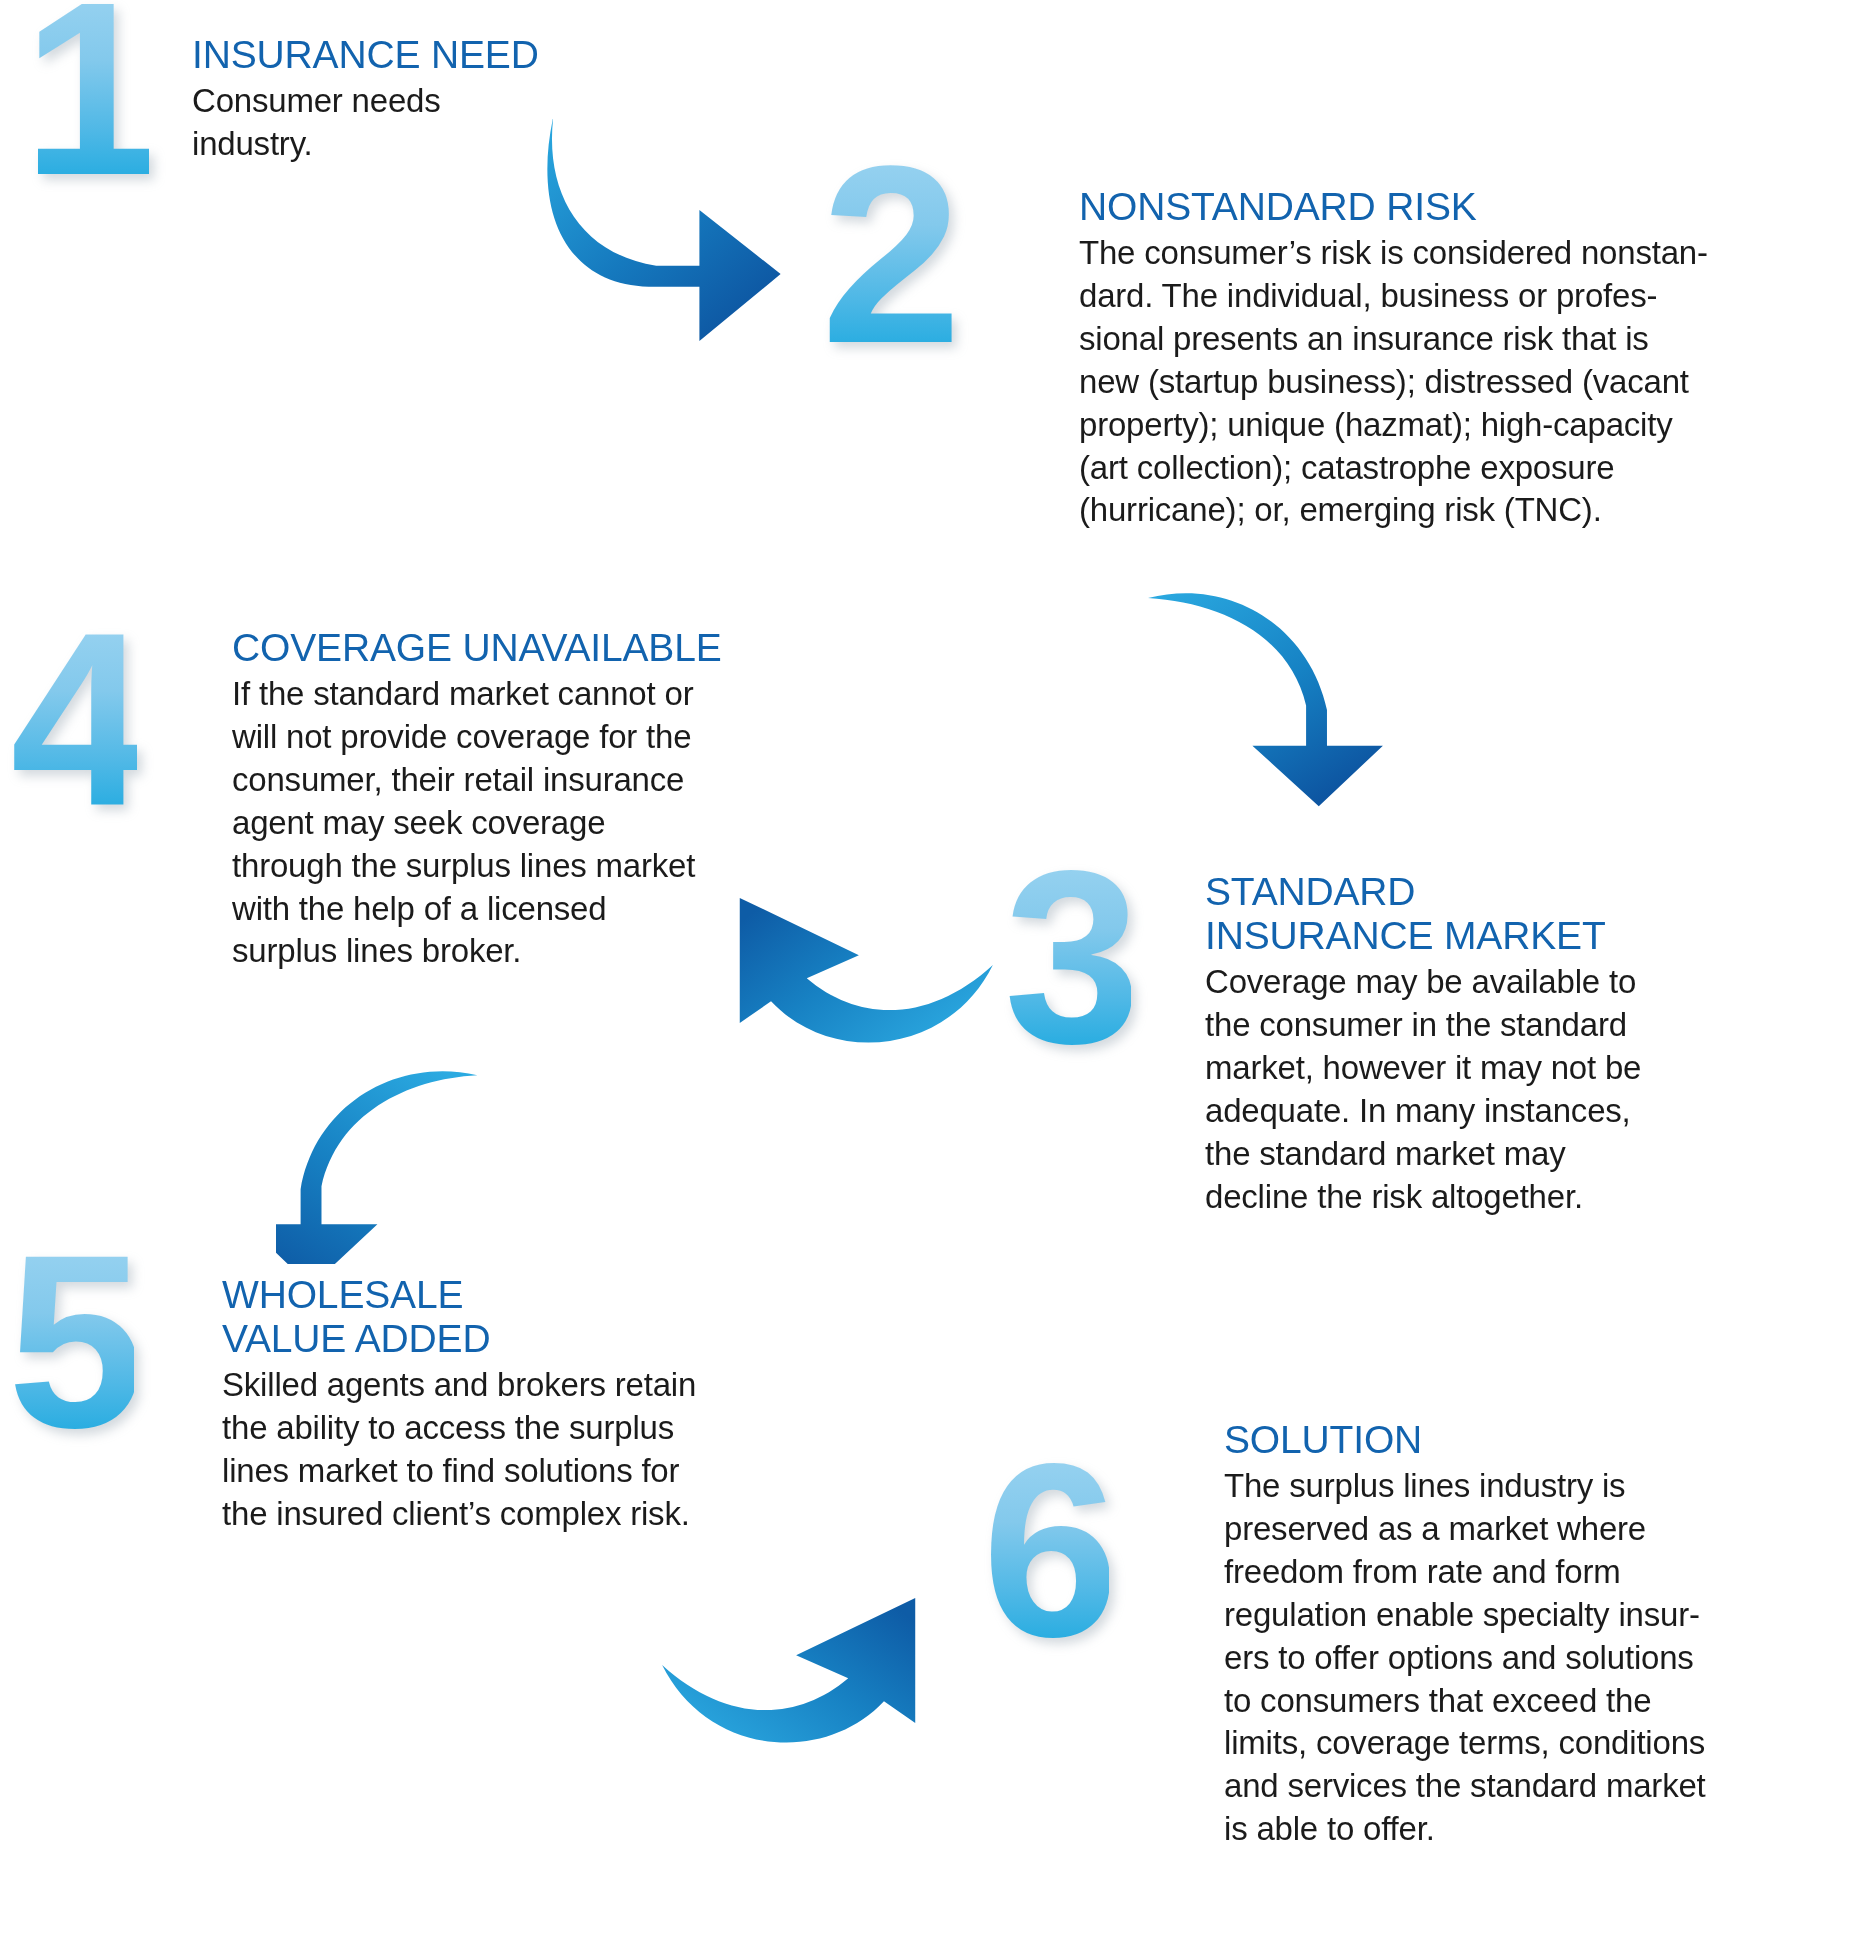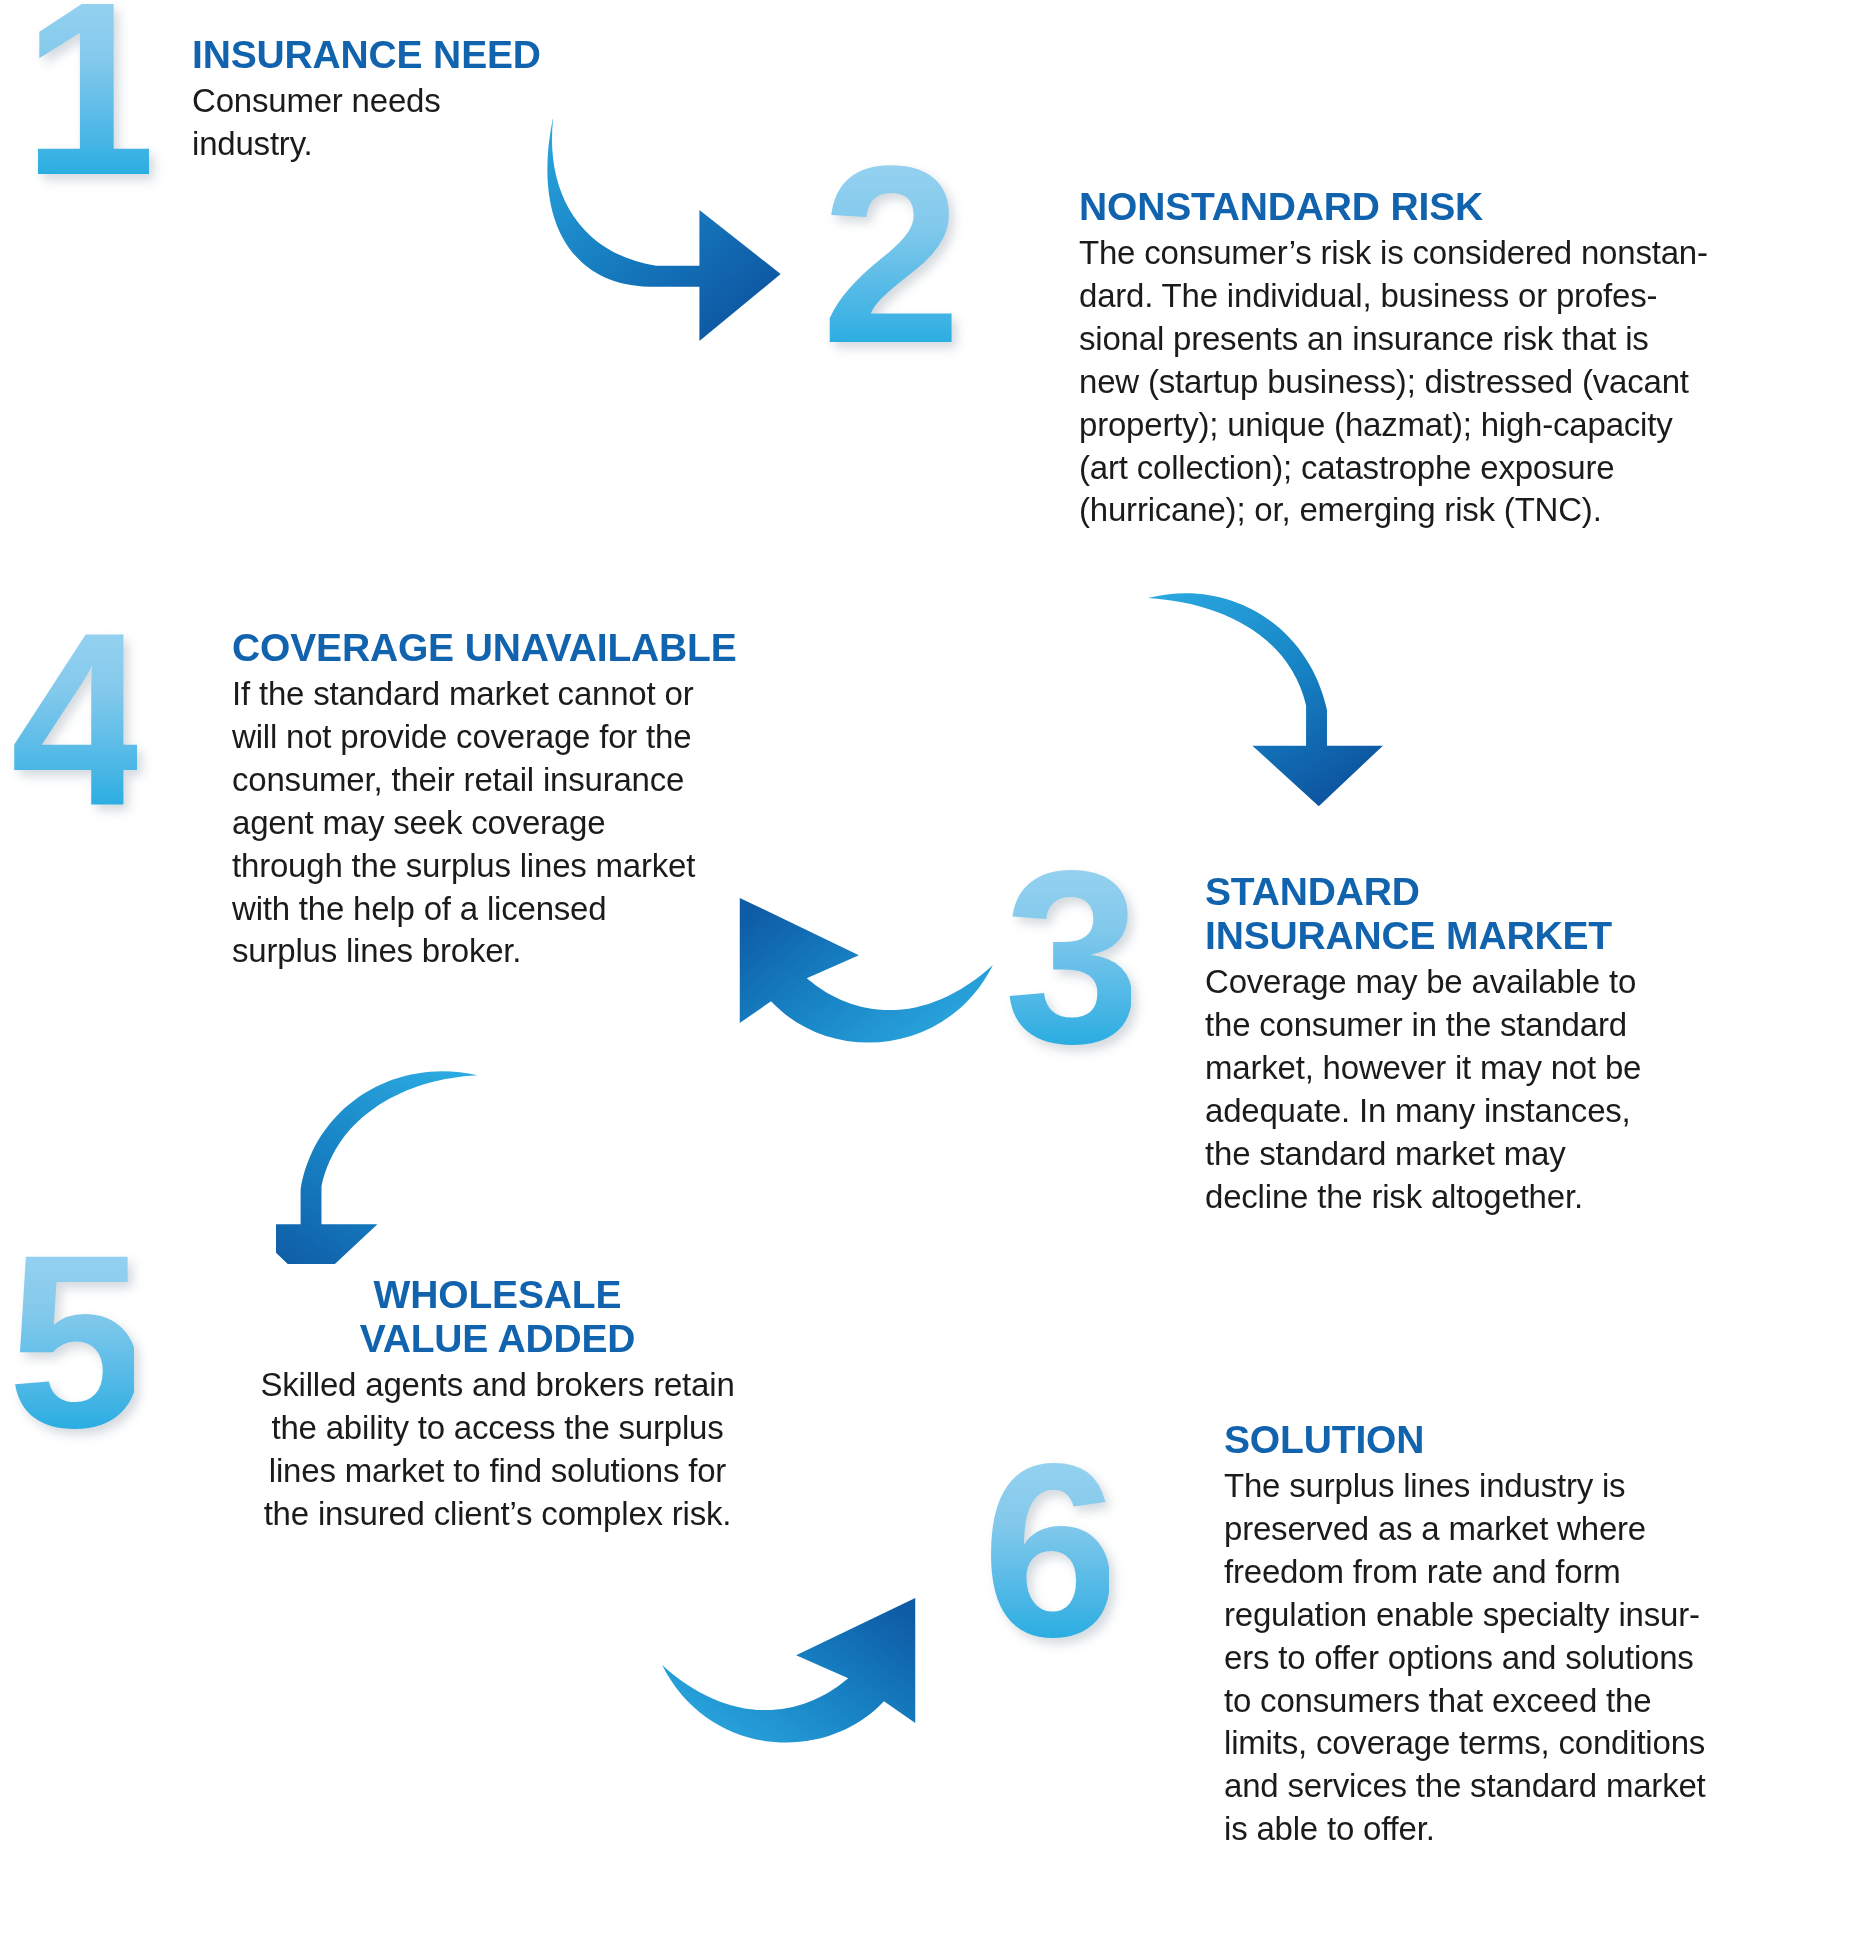--- a/index.html
+++ b/index.html
@@ -34,21 +34,21 @@
     user-select: none;
     filter: drop-shadow(5.2px 6.7px 5.2px rgba(120,140,155,0.33));
   }
 
   
   .block {
     position: absolute;
   }
   .heading {
     font-family: "Liberation Sans", sans-serif;
-    font-weight: 700;
+    font-weight: 400;
     color: #1263AE;
     font-size: 39px;
     line-height: 1.13;
     letter-spacing: -0.004em;
     margin: 0 0 3px 0;
     white-space: pre-line;
   }
   .body-text {
     font-family: "Liberation Sans", sans-serif;
     font-weight: 400;
@@ -186,21 +186,21 @@
              L -40 247
              L 47 330
              L 136 247
              L 61 247
              L 61 196
              C 82 100, 174 52, 270 47 Z" fill="url(#g45)"></path>
   </svg>
 
   <div class="numeral" style="left:7.5px; top:1246px; font-size:246px;">5</div>
 
-  <div class="block" style="left:222px; top:1273px; width:551px;text-align:center;">
+  <div class="block" style="left:222px; top:1273px; width:551px;">
     <h2 class="heading">WHOLESALE
 VALUE ADDED</h2>
     <p class="body-text">Skilled agents and brokers retain
 the ability to access the surplus
 lines market to find solutions for
 the insured client’s complex risk.</p>
   </div>
 
   <svg class="arrow" style="left:656px; top:1583px;" width="313" height="201" viewBox="0 0 420 270">
     <defs>

